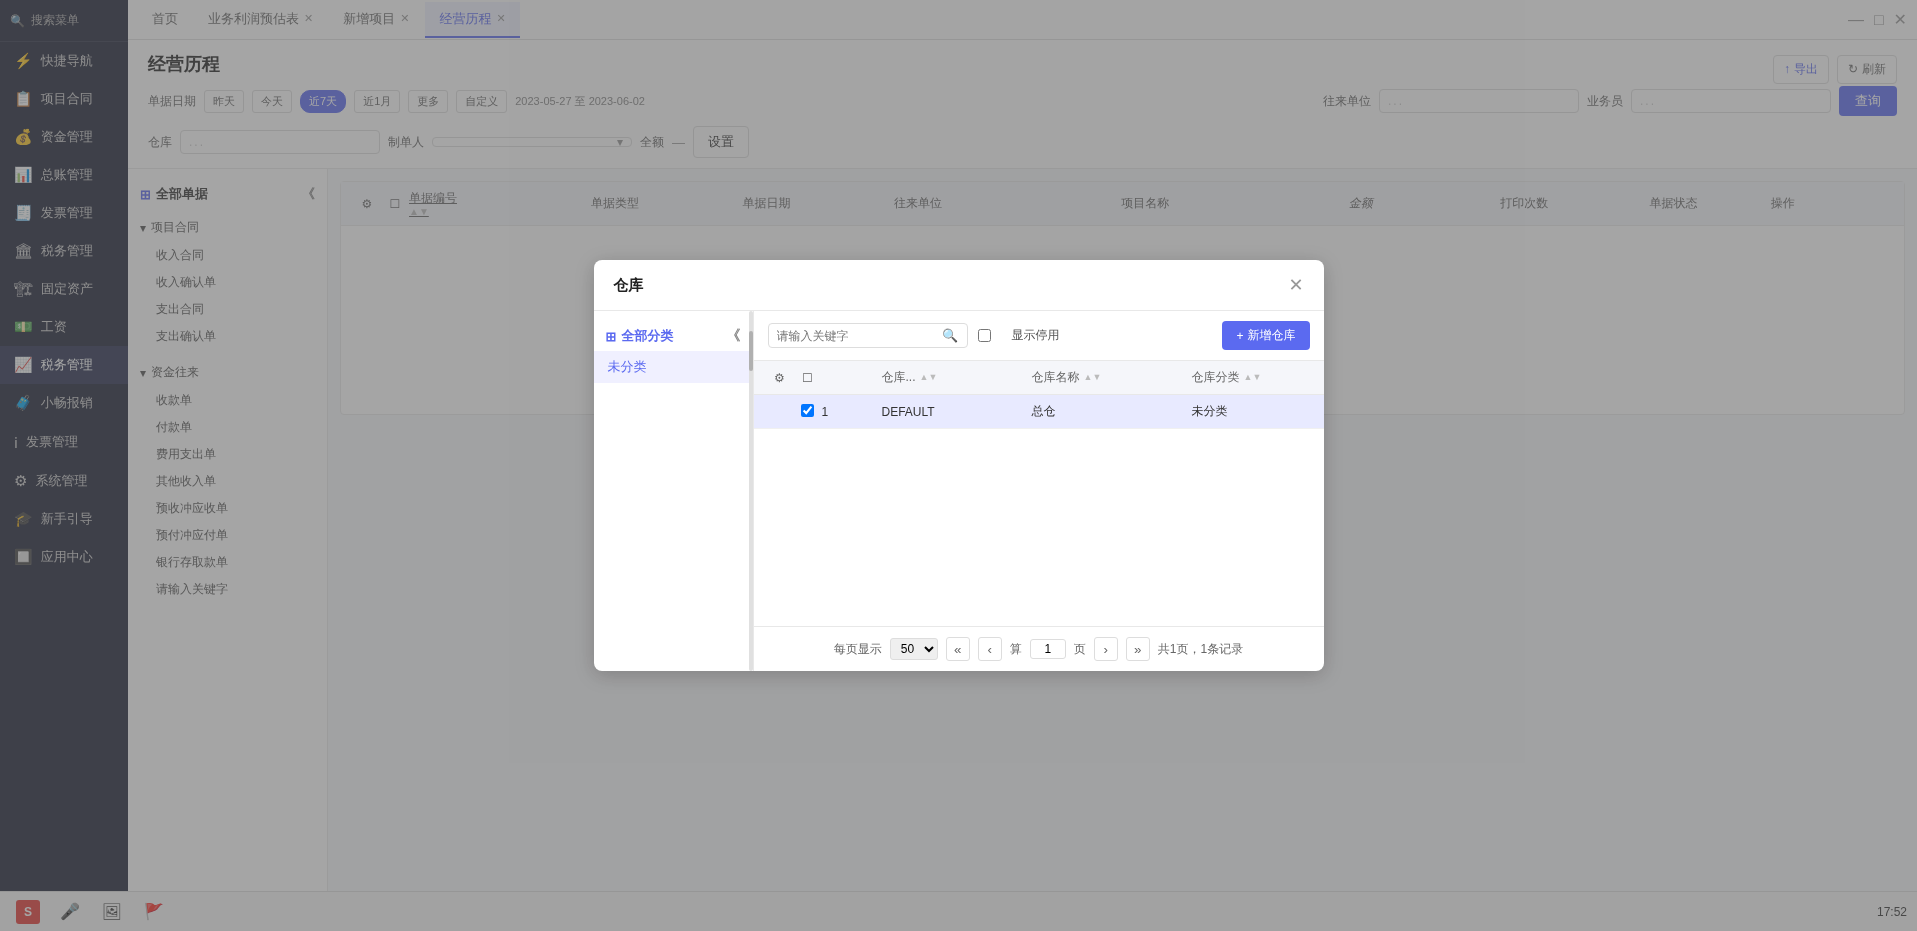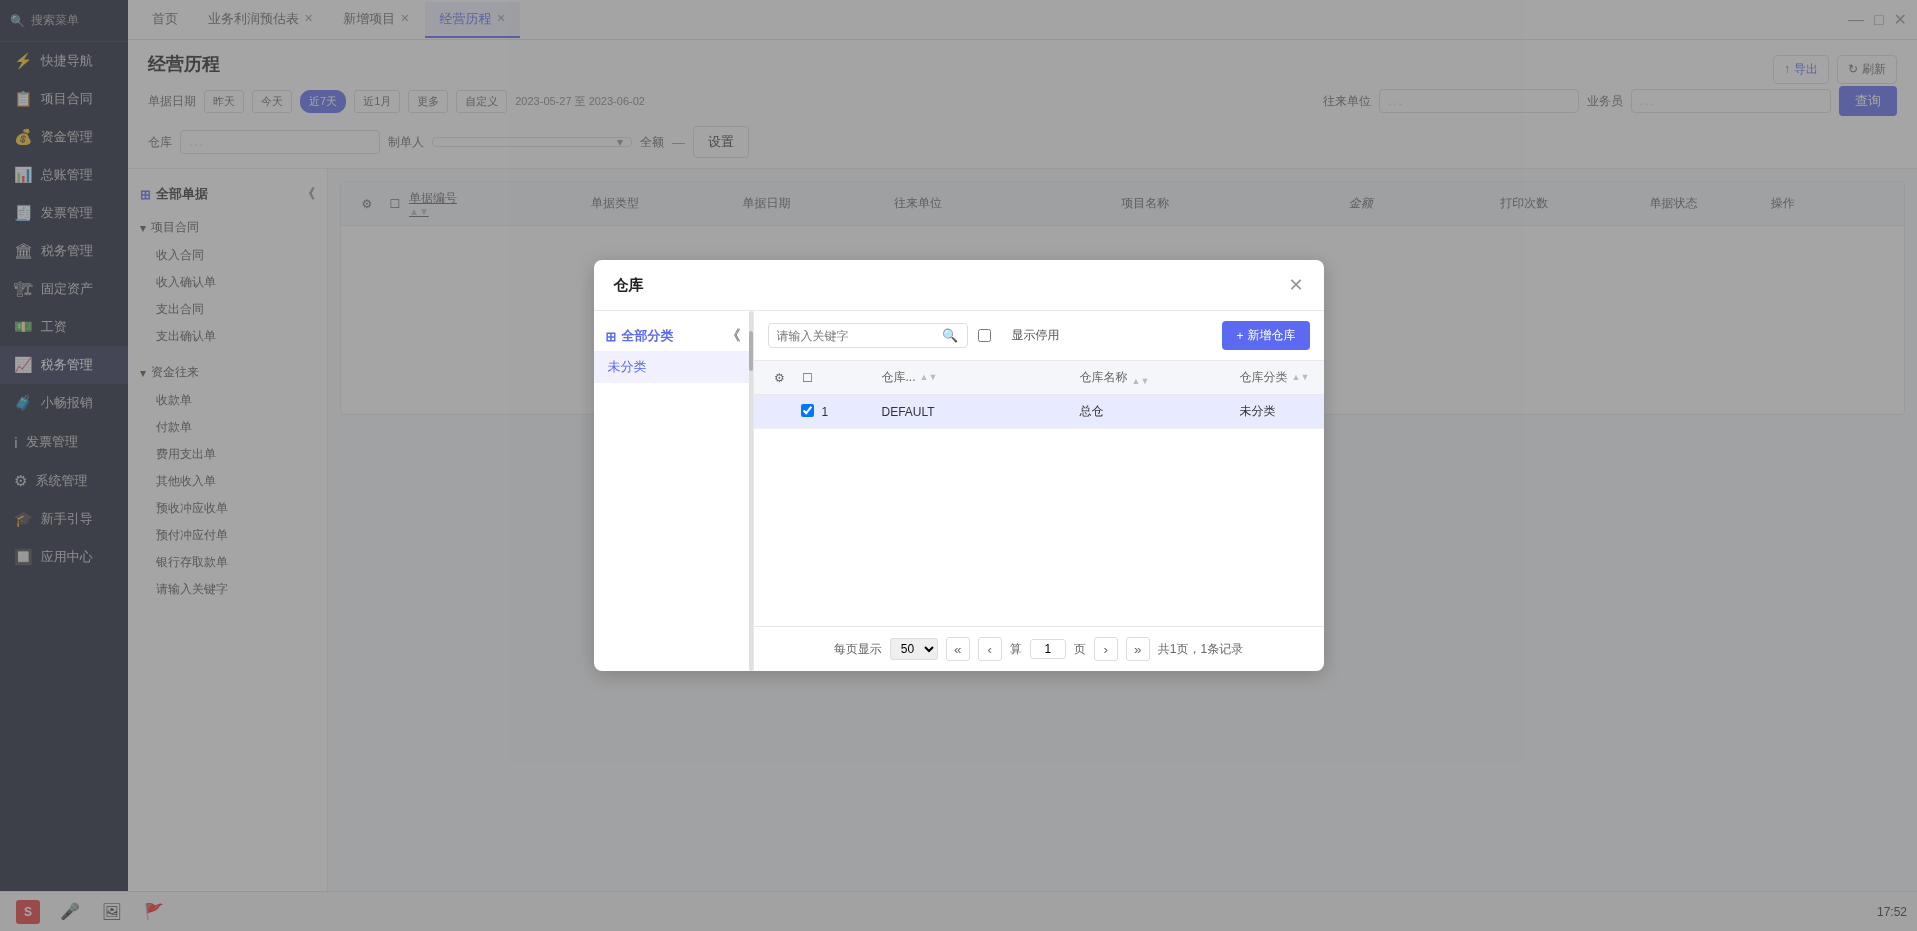--- a/index.html
+++ b/index.html
@@ -121,21 +121,21 @@
 
     
     .data-table { flex: 1; overflow: auto; }
     .dt-header { display: flex; align-items: center; background: #f5f6fa; border-bottom: 1px solid #e8e8e8; padding: 8px 12px; font-size: 12px; color: #666; }
     .dt-row { display: flex; align-items: center; padding: 8px 12px; font-size: 12px; border-bottom: 1px solid #f0f0f0; }
     .dt-row.selected { background: #e8eaff; }
     .dt-col-gear { width: 28px; text-align: center; }
     .dt-col-check { width: 28px; text-align: center; }
     .dt-col-id { width: 80px; text-decoration: underline; }
     .dt-col-code { width: 150px; display: flex; align-items: center; gap: 4px; }
-    .dt-col-name { width: 160px; display: flex; align-items: flex-end; gap: 4px; margin-left: 48px; }
+    .dt-col-name { width: 160px; display: flex; align-items: center; gap: 4px; }
     .dt-col-cat { flex: 1; display: flex; align-items: center; gap: 4px; }
     .sort-icon { color: #bbb; font-size: 10px; display: flex; flex-direction: column; line-height: 1; }
 
     
     .pagination {
       display: flex; align-items: center; justify-content: center; padding: 10px 14px; border-top: 1px solid #e8e8e8; gap: 8px; font-size: 12px; color: #666;
     }
     .page-btn { border: 1px solid #ddd; background: #fff; border-radius: 3px; width: 24px; height: 24px; display: flex; align-items: center; justify-content: center; cursor: pointer; color: #666; }
     .page-btn:disabled { color: #ccc; cursor: not-allowed; }
     .page-select { border: 1px solid #ddd; border-radius: 3px; padding: 2px 6px; font-size: 12px; }

